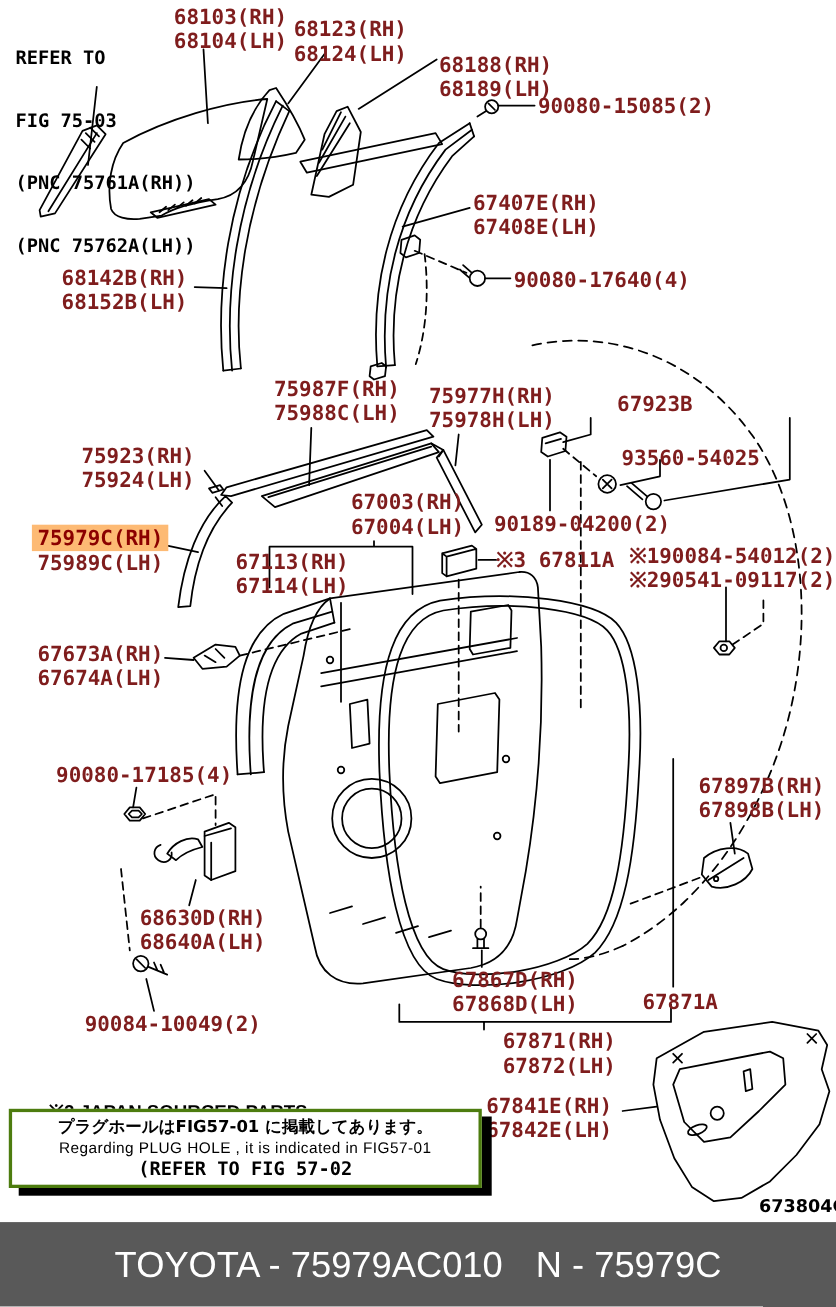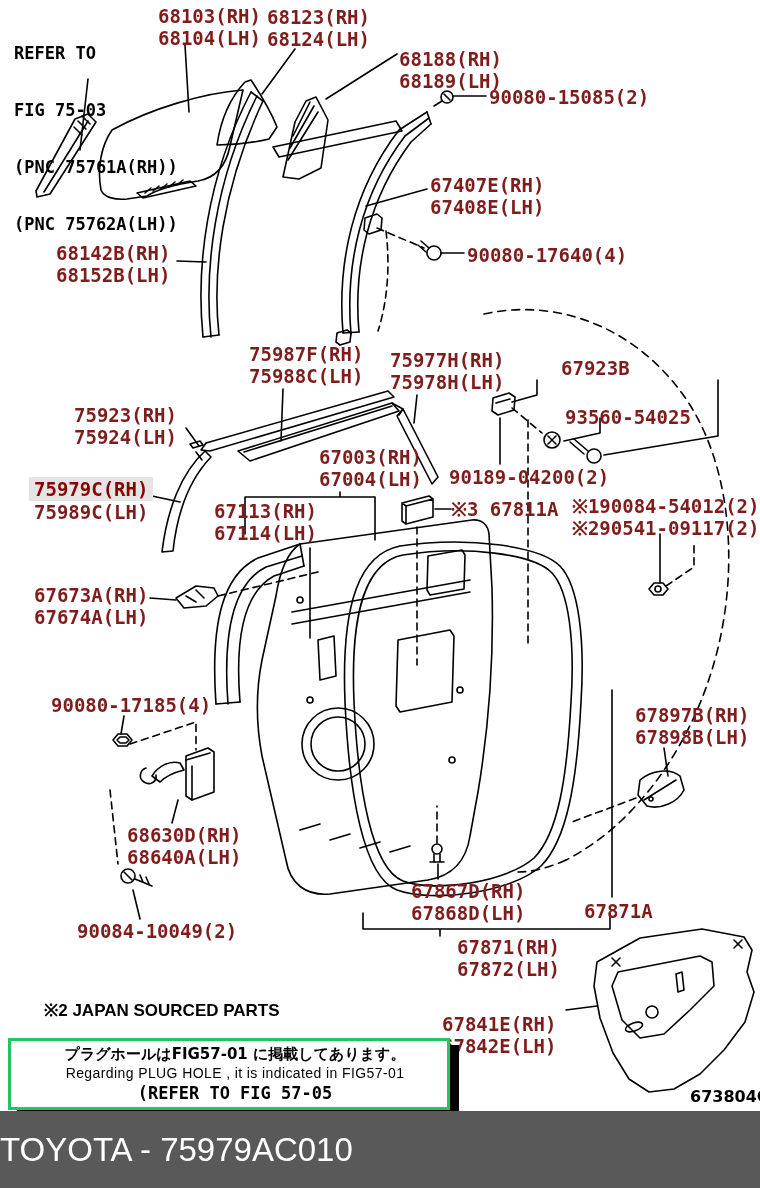--- a/index.html
+++ b/index.html
@@ -1,33 +1,33 @@
 <!DOCTYPE html>
 <html><head>
 <meta charset="utf-8">
 <style>
   html,body{margin:0;padding:0;background:#fff;}
   .page{position:relative;width:760px;height:1188px;background:#fff;overflow:hidden;
         font-family:"DejaVu Sans Mono",monospace;}
   .art{position:absolute;left:0;top:0;}
   .part-label{position:absolute;font:bold 19px/22px "DejaVu Sans Mono",monospace;
               color:#7f1d1d;white-space:pre;z-index:3;}
-  .part-label.hl{background:#e5e5e5;color:#8b0000;padding:1px 5px;margin:-1px -5px;z-index:2;text-align:center;}
+  .part-label.hl{background:#fdba74;color:#8b0000;padding:1px 5px;margin:-1px -5px;z-index:2;text-align:center;}
   .ref-note{position:absolute;left:14px;top:6px;font:bold 17px/19px "DejaVu Sans Mono",monospace;
             white-space:pre;z-index:3;}
   .footnotes{position:absolute;left:44px;top:958px;font:bold 17px/21px "Liberation Sans",sans-serif;
              white-space:pre;z-index:3;}
-  .plug-box{position:absolute;left:8px;top:1038px;width:420px;background:#fff;border:3px solid #22c55e;
-            box-shadow:9px 7px 0 #000;text-align:center;padding:3px 2px 4px 14px;z-index:3;}
+  .plug-box{position:absolute;left:8px;top:1008px;width:420px;background:#fff;border:3px solid #4d7c0f;
+            box-shadow:9px 7px 0 #000;text-align:center;padding:3px 2px 4px 2px;z-index:3;}
   .plug-jp{font:bold 15px/20px "DejaVu Sans",sans-serif;}
   .plug-en{font:14px/19px "Liberation Sans",sans-serif;letter-spacing:.4px;}
   .plug-ref{font:bold 17px/20px "DejaVu Sans Mono",monospace;}
   .diagram-code{position:absolute;left:690px;top:1088px;font:bold 16px/18px "DejaVu Sans",sans-serif;z-index:3;}
   .footer{position:absolute;left:0;top:1111px;width:760px;height:77px;background:#595959;
-          color:#fff;display:flex;align-items:center;justify-content:space-between;gap:30px;
+          color:#fff;display:flex;align-items:center;justify-content:center;gap:30px;
           font:33px/77px "Liberation Sans",sans-serif;z-index:4;}
 </style>
 </head>
 <body>
 
 <div class="page">
 
   <svg class="art" width="760" height="1188" viewBox="0 0 760 1188" stroke="#000" fill="none" stroke-width="1.6" stroke-linejoin="round" stroke-linecap="round">
 
     <g>
@@ -208,21 +208,21 @@
 
   <div class="ref-note">
     <div>REFER TO</div>
     <div>FIG 75-03</div>
     <div>(PNC 75761A(RH))</div>
     <div>(PNC 75762A(LH))</div>
   </div>
 
   <div id="labels-layer">
       <div class="part-label" style="left: 158px; top: 5px;"><div>68103(RH)</div><div>68104(LH)</div></div>
-      <div class="part-label" style="left: 267px; top: 6px;"><div>68123(RH)</div><div>68124(LH)</div></div>
+      <div class="part-label" style="left: 267px; top: 16px;"><div>68123(RH)</div><div>68124(LH)</div></div>
       <div class="part-label" style="left: 399px; top: 36px; margin-top: 12px;"><div>68188(RH)</div><div>68189(LH)</div></div>
       <div class="part-label" style="left: 489px; top: 86px;"><div>90080-15085(2)</div></div>
       <div class="part-label" style="left: 430px; top: 174px;"><div>67407E(RH)</div><div>67408E(LH)</div></div>
       <div class="part-label" style="left: 467px; top: 244px;"><div>90080-17640(4)</div></div>
       <div class="part-label" style="left: 56px; top: 242px;"><div>68142B(RH)</div><div>68152B(LH)</div></div>
       <div class="part-label" style="left: 249px; top: 343px;"><div>75987F(RH)</div><div>75988C(LH)</div></div>
       <div class="part-label" style="left: 390px; top: 349px;"><div>75977H(RH)</div><div>75978H(LH)</div></div>
       <div class="part-label" style="left: 561px; top: 357px;"><div>67923B</div></div>
       <div class="part-label" style="left: 565px; top: 406px;"><div>93560-54025</div></div>
       <div class="part-label" style="left: 74px; top: 404px;"><div>75923(RH)</div><div>75924(LH)</div></div>
@@ -234,33 +234,34 @@
       <div class="part-label" style="left: 451px; top: 498px;"><div>※3 67811A</div></div>
       <div class="part-label" style="left: 572px; top: 495px;"><div>※190084-54012(2)</div><div>※290541-09117(2)</div></div>
       <div class="part-label" style="left: 34px; top: 584px;"><div>67673A(RH)</div><div>67674A(LH)</div></div>
       <div class="part-label" style="left: 51px; top: 694px;"><div>90080-17185(4)</div></div>
       <div class="part-label" style="left: 635px; top: 704px;"><div>67897B(RH)</div><div>67898B(LH)</div></div>
       <div class="part-label" style="left: 127px; top: 824px;"><div>68630D(RH)</div><div>68640A(LH)</div></div>
       <div class="part-label" style="left: 77px; top: 920px;"><div>90084-10049(2)</div></div>
       <div class="part-label" style="left: 411px; top: 880px;"><div>67867D(RH)</div><div>67868D(LH)</div></div>
       <div class="part-label" style="left: 584px; top: 900px;"><div>67871A</div></div>
       <div class="part-label" style="left: 457px; top: 936px;"><div>67871(RH)</div><div>67872(LH)</div></div>
-      <div class="part-label" style="left: 442px; top: 995px; margin-top: 18px;"><div>67841E(RH)</div><div>67842E(LH)</div></div>
+      <div class="part-label" style="left: 442px; top: 995px;"><div>67841E(RH)</div><div>67842E(LH)</div></div>
     </div>
 
   <div class="footnotes">
     <div>※2 JAPAN SOURCED PARTS</div>
     <div>※3 (  -0906)</div>
   </div>
 
   <div class="plug-box">
     <div class="plug-jp">プラグホールはFIG57-01 に掲載してあります。</div>
     <div class="plug-en">Regarding PLUG HOLE , it is indicated in FIG57-01</div>
-    <div class="plug-ref">(REFER TO FIG 57-05</div>
+    <div class="plug-ref">(REFER TO FIG 57-02</div>
   </div>
 
   <div class="diagram-code">673804G</div>
 
   <div class="footer">
     <span>TOYOTA - 75979AC010</span>
+    <span>N - 75979C</span>
   </div>
 
 </div>
 
 </body></html>

